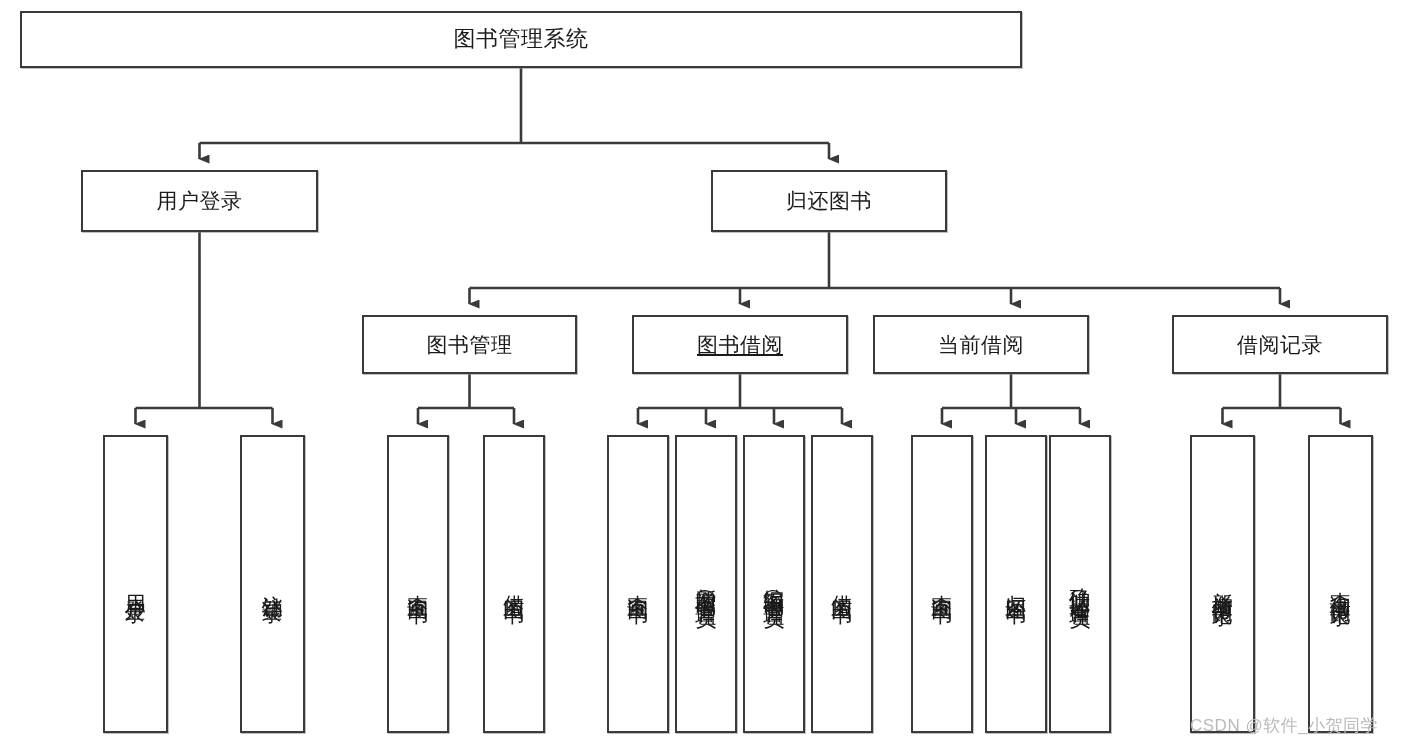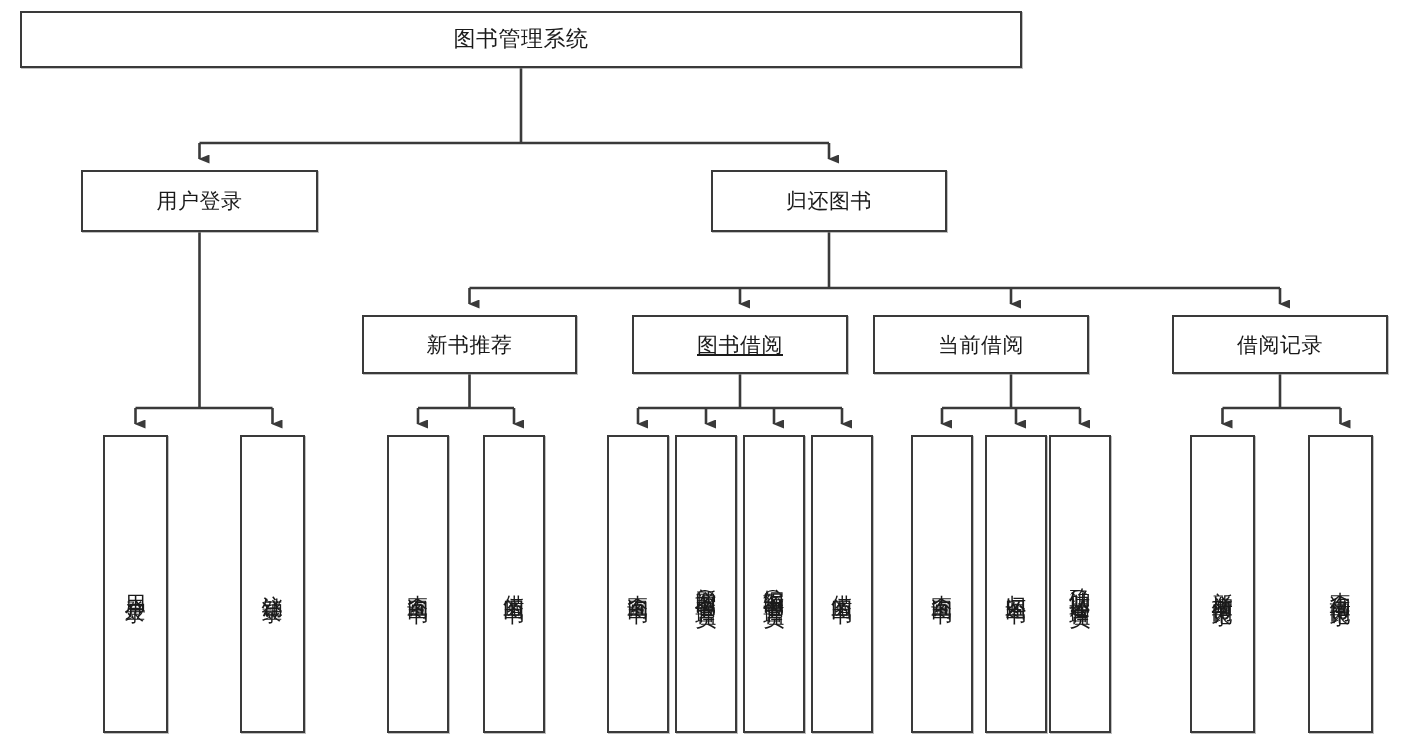--- a/index.html
+++ b/index.html
@@ -126,21 +126,21 @@
       <div class="node horiz root" style="left: 20px; top: 11px; width: 1002px; height: 57px;">
         <span class="node-label">图书管理系统</span>
       </div>
       <div class="node horiz" style="left: 81px; top: 170px; width: 237px; height: 62px;">
         <span class="node-label">用户登录</span>
       </div>
       <div class="node horiz" style="left: 711px; top: 170px; width: 236px; height: 62px;">
         <span class="node-label">归还图书</span>
       </div>
       <div class="node horiz" style="left: 362px; top: 315px; width: 215px; height: 59px;">
-        <span class="node-label">新书推荐</span>
+        <span class="node-label">图书管理</span>
       </div>
       <div class="node horiz" style="left: 632px; top: 315px; width: 216px; height: 59px; text-decoration: underline;">
         <span class="node-label">图书借阅</span>
       </div>
       <div class="node horiz" style="left: 873px; top: 315px; width: 216px; height: 59px;">
         <span class="node-label">当前借阅</span>
       </div>
       <div class="node horiz" style="left: 1172px; top: 315px; width: 216px; height: 59px;">
         <span class="node-label">借阅记录</span>
       </div>
@@ -177,13 +177,14 @@
       <div class="node vert" style="left: 1049px; top: 435px; width: 62px; height: 298px;">
         <span class="node-label">确认归还（管理员）</span>
       </div>
       <div class="node vert" style="left: 1190px; top: 435px; width: 65px; height: 298px;">
         <span class="node-label">新增借阅记录</span>
       </div>
       <div class="node vert" style="left: 1308px; top: 435px; width: 65px; height: 298px;">
         <span class="node-label">查询借阅记录</span>
       </div>
     </div>
+  <div class="watermark" style="left: 1190px; top: 714px;">CSDN @软件_小贺同学</div>
 </div>
 
 </body></html>

